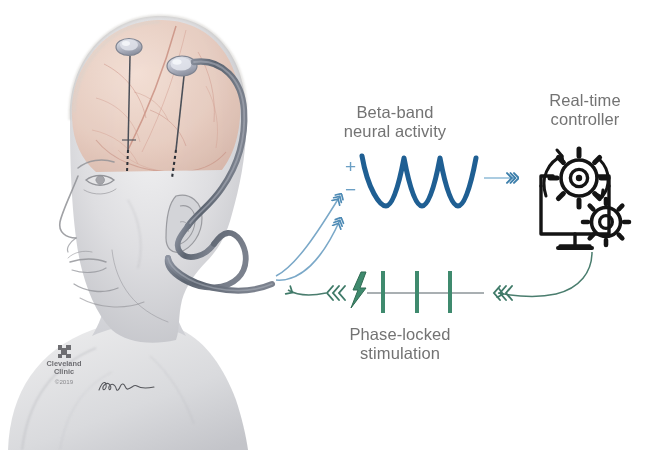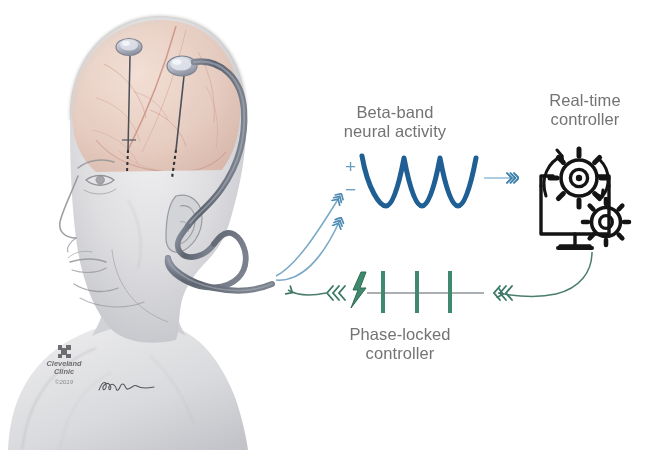--- a/index.html
+++ b/index.html
@@ -16,21 +16,21 @@
     position:absolute;text-align:center;color:#737373;
     font-size:16.5px;line-height:19px;letter-spacing:.1px;
     white-space:pre-line;
   }
   #lbl-beta{left:330px;top:103px;width:130px;}
   #lbl-ctrl{left:525px;top:91px;width:120px;}
   #lbl-stim{left:330px;top:325px;width:140px;}
   .sign{position:absolute;color:#6b9fc4;font-size:19px;font-weight:400;line-height:1;}
   #sign-plus{left:345px;top:157px;}
   #sign-minus{left:345px;top:180px;}
-  .logoblock{position:absolute;left:33px;top:345px;width:62px;text-align:center;font-style:italic;}
+  .logoblock{position:absolute;left:33px;top:345px;width:62px;text-align:center;}
   .logomark{width:13px;height:13px;margin:0 auto 2px;position:relative;}
   .logomark i{position:absolute;background:#6e6e72;display:block;}
   .logo-tl{left:0;top:0;width:4.5px;height:4.5px;}
   .logo-tr{right:0;top:0;width:4.5px;height:4.5px;}
   .logo-bl{left:0;bottom:0;width:4.5px;height:4.5px;}
   .logo-br{right:0;bottom:0;width:4.5px;height:4.5px;}
   .logo-c{left:3.2px;top:3.2px;width:6.6px;height:6.6px;background:#6e6e72 !important;}
   .logotext{font-size:7.4px;line-height:8.4px;color:#6e6e72;font-weight:700;white-space:pre-line;}
   .logoyear{font-size:6.2px;color:#8a8a8e;margin-top:1px;}
   .sig{position:absolute;left:96px;top:378px;width:62px;height:16px;}
@@ -319,17 +319,17 @@
       </g>
       <path d="M326 293 C312 296 298 296 288 290" fill="none" stroke="#4a7d6e" stroke-width="1.5" marker-end="url(#chevGreen)"></path>
     </g>
   </svg>
 
   <div class="lbl" id="lbl-beta">Beta-band
 neural activity</div>
   <div class="lbl" id="lbl-ctrl">Real-time
 controller</div>
   <div class="lbl" id="lbl-stim">Phase-locked
-controller</div>
+stimulation</div>
   <div class="sign" id="sign-plus">+</div>
   <div class="sign" id="sign-minus">−</div>
 
 </div>
 
 </body></html>

